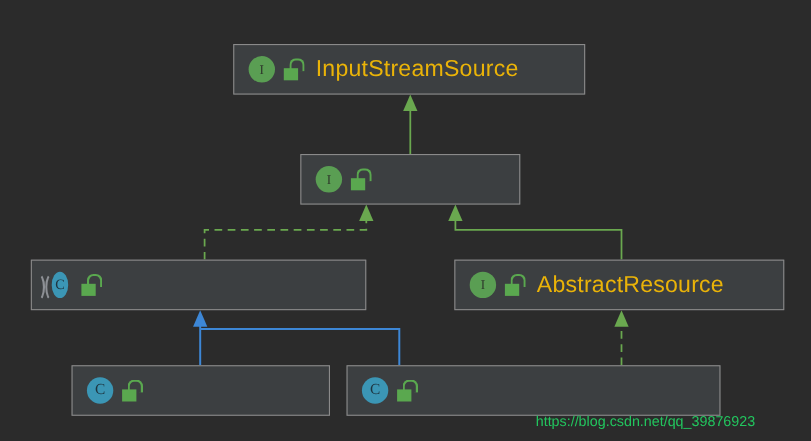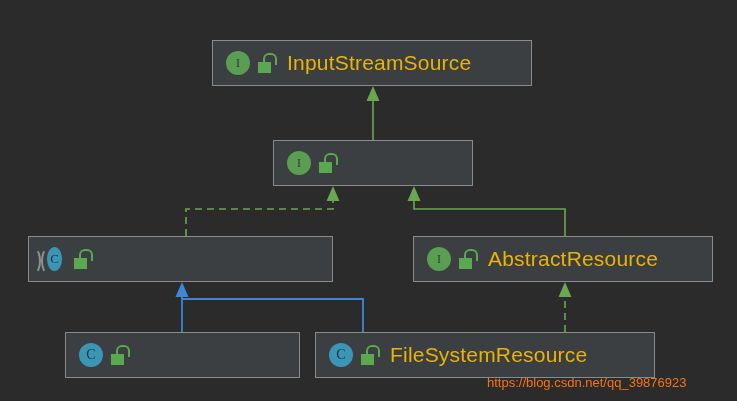--- a/index.html
+++ b/index.html
@@ -129,21 +129,21 @@
     left: 5px;
     top: 0px;
     width: 10px;
     height: 10px;
     border: 2.5px solid #5aa84f;
     border-bottom: none;
     border-radius: 6px 6px 0 0;
   }
   .watermark {
     position: absolute;
-    color: #f97316;
+    color: #22c55e;
     font-size: 13px;
     white-space: nowrap;
     z-index: 8;
   }
 </style>
 </head>
 <body>
 
 <div id="canvas">
 
@@ -236,18 +236,17 @@
   </div>
 
   <div class="node" style="left:315px;top:332px;width:340px;">
     <span class="stereo-icon">
       <span class="ico-class">C</span>
     </span>
     <span class="lock-icon">
       <span class="shackle"></span>
         <span class="body"></span>
     </span>
-    <span class="node-label">FileSystemResource</span>
   </div>
 
   <div class="watermark" style="left:487px;top:375px;">https://blog.csdn.net/qq_39876923</div>
 
 </div>
 
 </body></html>

